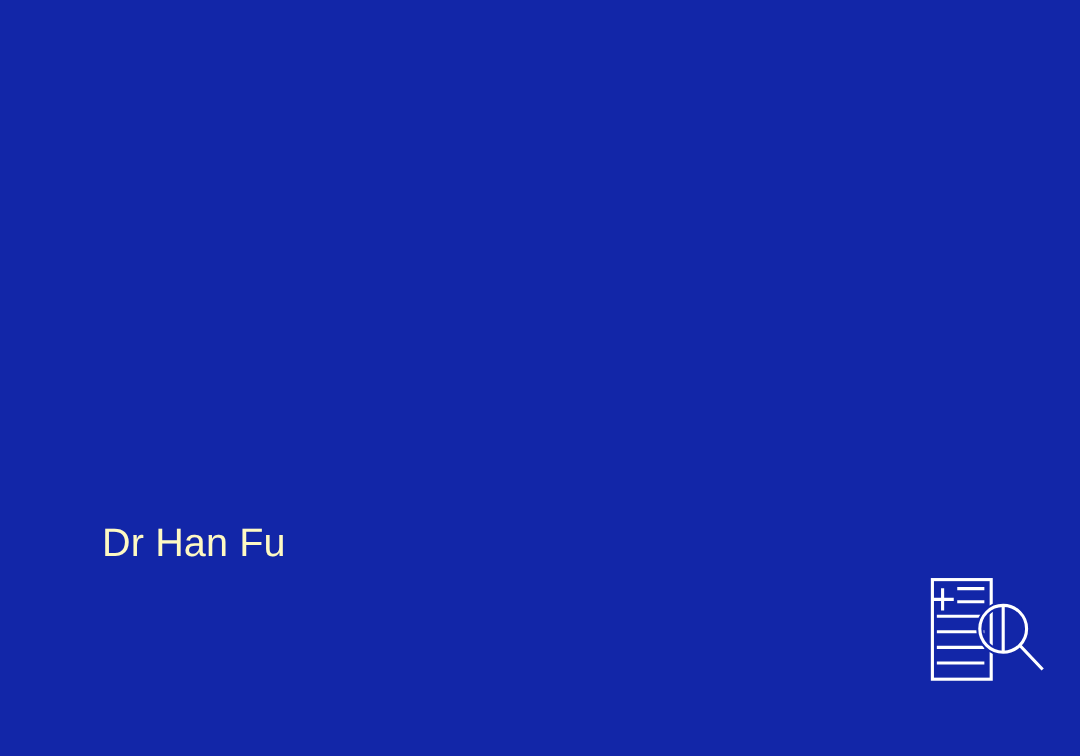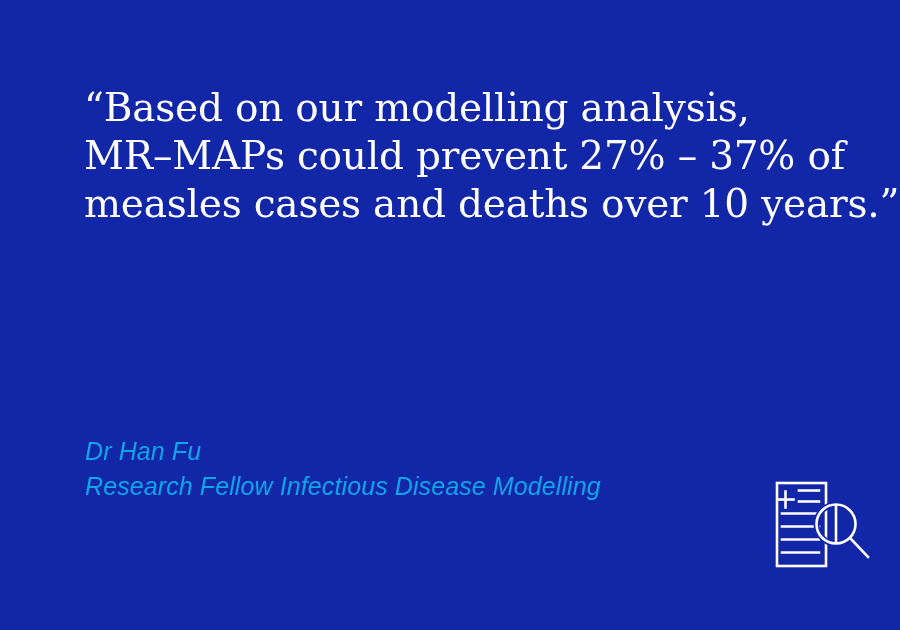--- a/index.html
+++ b/index.html
@@ -35,53 +35,46 @@
     font-weight: 400;
   }
   .attribution-block {
     position: absolute;
     left: 85px;
     top: 434px;
     width: 660px;
   }
   .attribution-line {
     font-family: "Liberation Sans", sans-serif;
-    font-size: 25px;
+    font-size: 33px;
     line-height: 35px;
-    color: #0ea5e9;
+    color: #fef9c3;
     white-space: pre;
     font-weight: 400;
     letter-spacing: 0.1px;
-    font-style: italic;
   }
   .icon-wrap {
     position: absolute;
     left: 768px;
     top: 472px;
     width: 110px;
     height: 100px;
   }
   .icon-wrap svg {
     display: block;
   }
 </style>
 </head>
 <body>
 
 <div id="slide">
 
-  <div class="quote-block">
-    <div class="quote-line">“Based on our modelling analysis,</div>
-    <div class="quote-line">MR–MAPs could prevent 27% – 37% of</div>
-    <div class="quote-line">measles cases and deaths over 10 years.”</div>
-  </div>
 
   <div class="attribution-block">
     <div class="attribution-line">Dr Han Fu</div>
-    <div class="attribution-line">Research Fellow Infectious Disease Modelling</div>
   </div>
 
   <div class="icon-wrap">
     <svg width="110" height="100" viewBox="0 0 110 100" fill="none" xmlns="http://www.w3.org/2000/svg">
       <g stroke="#ffffff" stroke-width="2.6" stroke-linecap="square" fill="none">
         <rect x="9" y="11" width="49" height="83"></rect>
         <line x1="17.5" y1="19.5" x2="17.5" y2="35.5"></line>
         <line x1="10" y1="27.5" x2="25.5" y2="27.5"></line>
         <line x1="31" y1="18.5" x2="51" y2="18.5"></line>
         <line x1="31" y1="29.5" x2="51" y2="29.5"></line>

